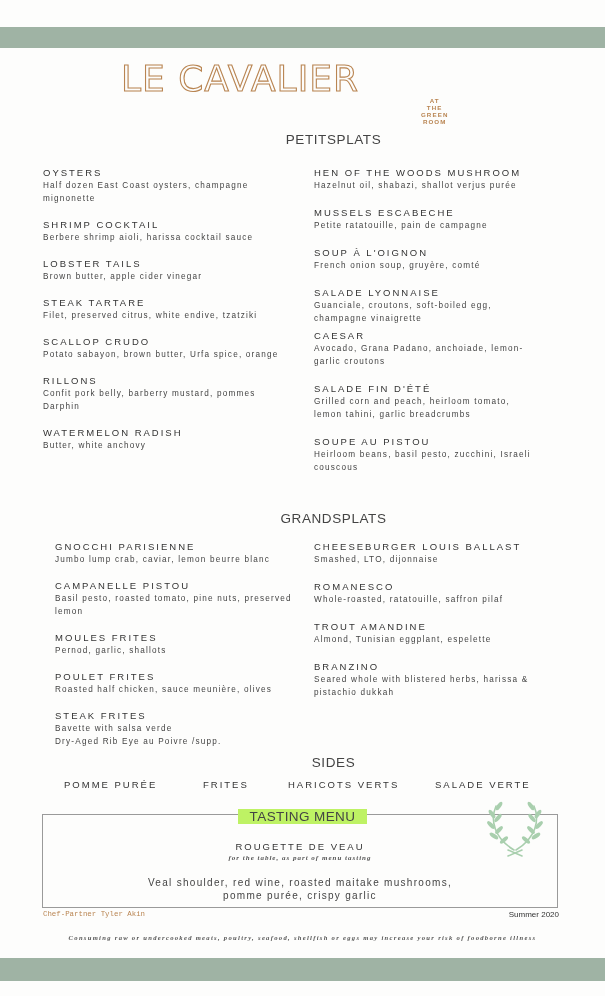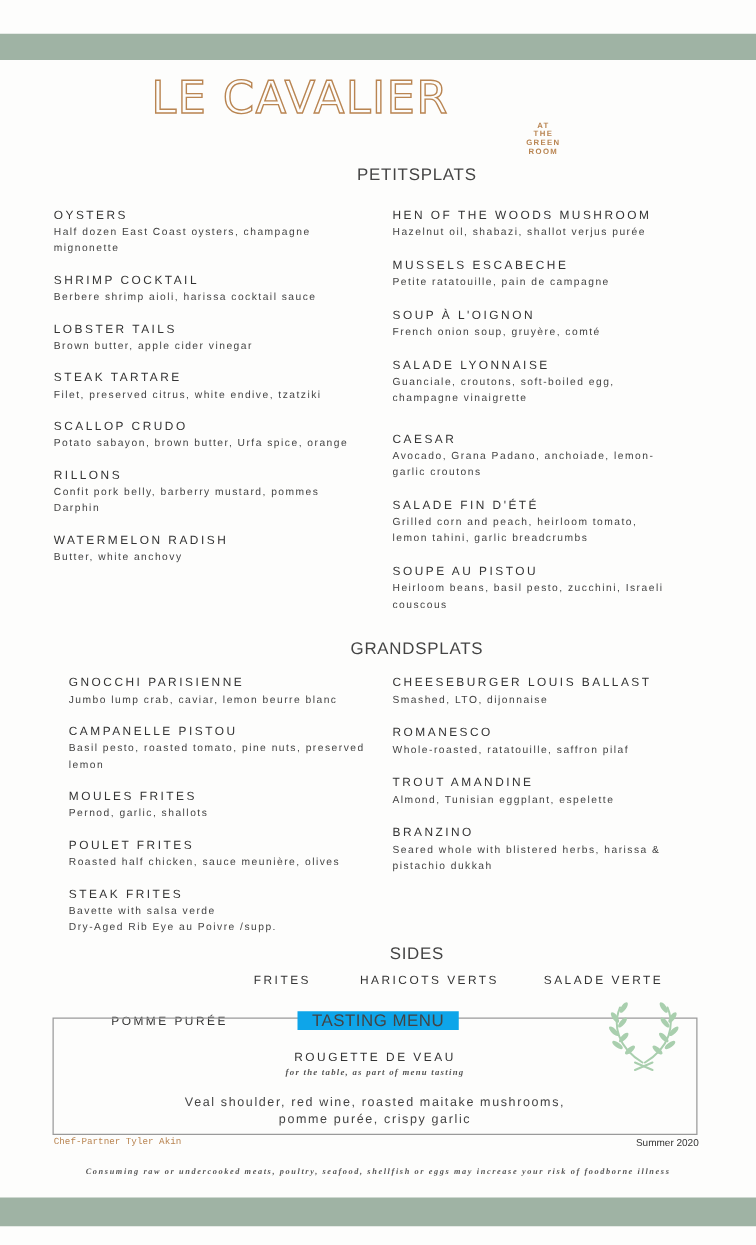--- a/index.html
+++ b/index.html
@@ -54,21 +54,21 @@
   .sides-row span { position: absolute; white-space: nowrap; }
 
   .tasting-box {
     position: absolute; left: 42px; top: 814px; width: 516px; height: 94px;
     border: 1.2px solid #9a9a9a; box-sizing: border-box;
   }
   .tasting-title {
     position: absolute; top: 806px; left: 0; width: 605px; text-align: center;
   }
   .tasting-title span {
-    background: #0ea5e9; padding: 0 12px;
+    background: #bef264; padding: 0 12px;
     font-family: "Liberation Sans", sans-serif; font-size: 13.5px; color: #444; letter-spacing: 0.4px;
   }
   .tasting-content { position: absolute; left: 42px; width: 516px; text-align: center; }
   .t-name { font-family: "Liberation Sans", sans-serif; font-size: 9.5px; letter-spacing: 2px; color: #333; text-align: center; }
   .t-note { font-family: "Liberation Serif", serif; font-style: italic; font-weight: 700; font-size: 7px; letter-spacing: 1px; color: #555; }
   .t-desc { font-family: "Liberation Sans", sans-serif; font-size: 10px; letter-spacing: 1.3px; color: #444; line-height: 13px; }
 
   .wreath { position: absolute; left: 484px; top: 798px; width: 62px; height: 62px; }
 
   .chef { position: absolute; left: 43px; top: 910px; font-family: Liberation Mono, monospace; font-size: 7.4px; color: #b98552; }
@@ -132,21 +132,21 @@
     <div class="item-desc">Hazelnut oil, shabazi, shallot verjus purée</div>
   </div>
   <div class="item" style="margin-bottom:14px">
     <div class="item-name">MUSSELS ESCABECHE</div>
     <div class="item-desc">Petite ratatouille, pain de campagne</div>
   </div>
   <div class="item" style="margin-bottom:14px">
     <div class="item-name">SOUP À L'OIGNON</div>
     <div class="item-desc">French onion soup, gruyère, comté</div>
   </div>
-  <div class="item" style="margin-bottom:20px">
+  <div class="item" style="margin-bottom:4px">
     <div class="item-name">SALADE LYONNAISE</div>
     <div class="item-desc">Guanciale, croutons, soft-boiled egg,</div>
     <div class="item-desc">champagne vinaigrette</div>
   </div>
   <div class="item" style="margin-bottom:14px">
     <div class="item-name">CAESAR</div>
     <div class="item-desc">Avocado, Grana Padano, anchoiade, lemon-</div>
     <div class="item-desc">garlic croutons</div>
   </div>
   <div class="item" style="margin-bottom:14px">
@@ -203,21 +203,21 @@
   </div>
   <div class="item">
     <div class="item-name">BRANZINO</div>
     <div class="item-desc">Seared whole with blistered herbs, harissa &amp;</div>
     <div class="item-desc">pistachio dukkah</div>
   </div>
 </div>
 
 <div class="section-title" style="top:755px;">SIDES</div>
 <div class="sides-row">
-  <span style="left:89px;margin-top:33px;">POMME PURÉE</span>
+  <span style="left:64px;">POMME PURÉE</span>
   <span style="left:203px;">FRITES</span>
   <span style="left:288px;">HARICOTS VERTS</span>
   <span style="left:435px;">SALADE VERTE</span>
 </div>
 
 <div class="tasting-box"></div>
 <div class="tasting-title">
   <span>TASTING MENU</span>
 </div>
 

